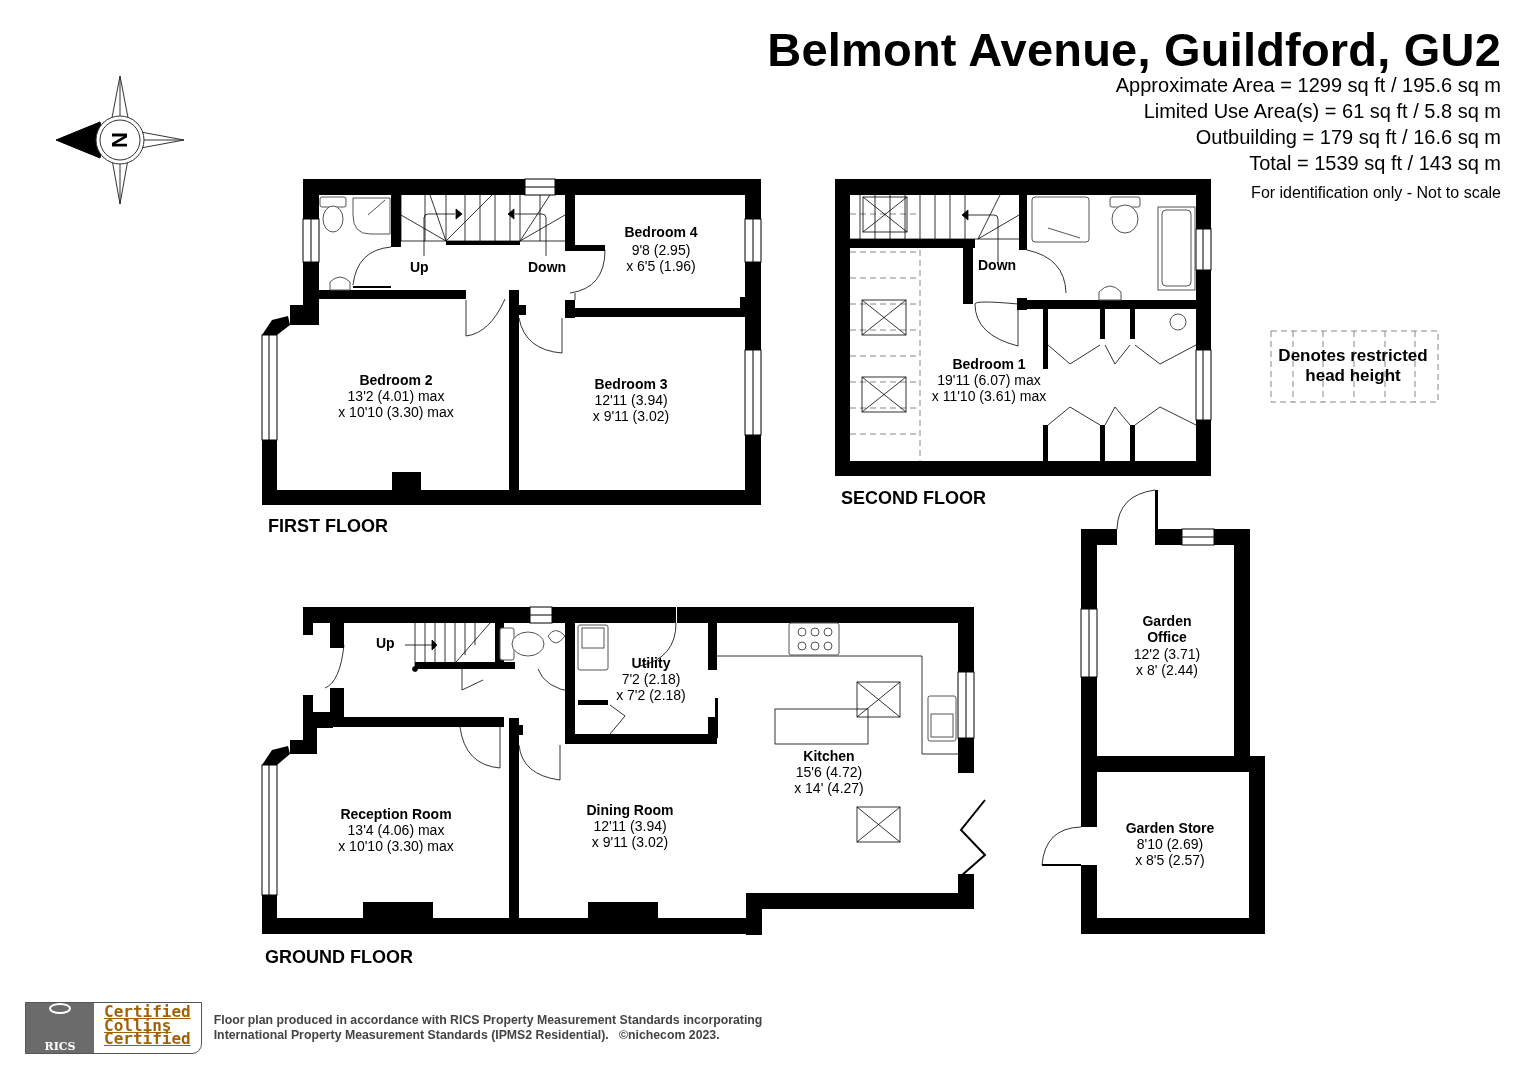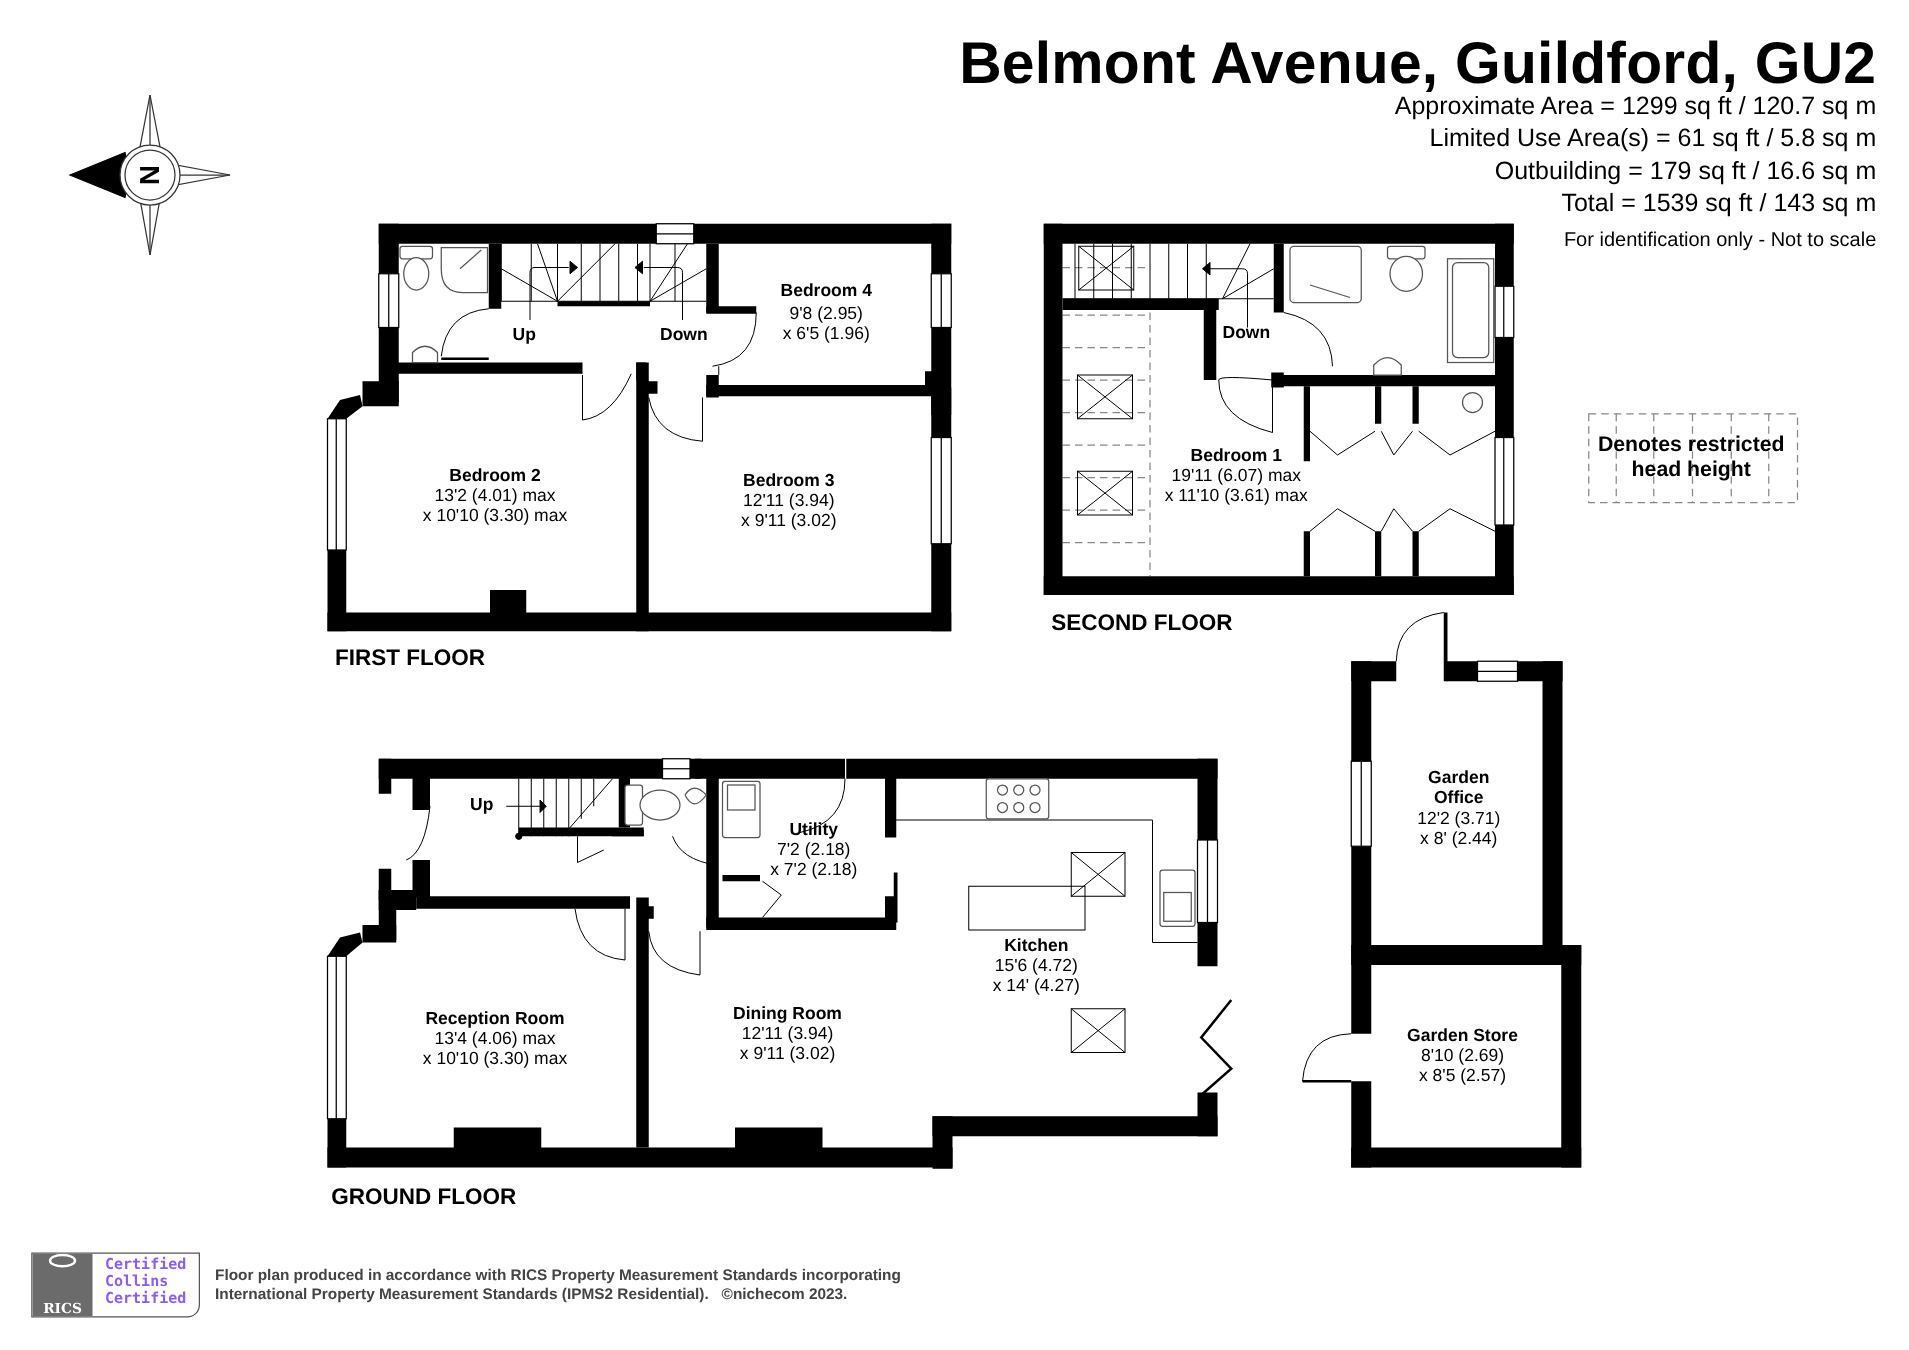--- a/index.html
+++ b/index.html
@@ -9,30 +9,30 @@
   .area-line { right: 26px; font-size: 20px; white-space: nowrap; text-align: right; }
   #note { right: 26px; top: 184px; font-size: 16px; white-space: nowrap; }
   svg#plan { position: absolute; left: 0; top: 0; }
   .room-name { font-family: "Liberation Sans", sans-serif; font-weight: bold; font-size: 14px; text-anchor: middle; }
   .room-dim { font-family: "Liberation Sans", sans-serif; font-size: 14px; text-anchor: middle; }
   .floor-label { font-family: "Liberation Sans", sans-serif; font-weight: bold; font-size: 18px; }
   .stair-label { font-family: "Liberation Sans", sans-serif; font-weight: bold; font-size: 14px; }
   .legend-text { font-family: "Liberation Sans", sans-serif; font-weight: bold; font-size: 17px; text-anchor: middle; }
   #footer { left: 25px; top: 1002px; display: flex; align-items: center; }
   #rics-badge { display: flex; height: 50px; border: 1px solid #555; border-radius: 0 0 10px 0; overflow: hidden; }
-  #rics-logo { width: 48px; background: #6b6b6b; color: #fff; display: flex; flex-direction: column; align-items: center; justify-content: center; font-family: "DejaVu Serif", serif; font-size: 11px; font-weight: bold; gap: 23px; }
+  #rics-logo { width: 68px; background: #6b6b6b; color: #fff; display: flex; flex-direction: column; align-items: center; justify-content: center; font-family: "DejaVu Serif", serif; font-size: 11px; font-weight: bold; gap: 23px; }
   #rics-logo .lion { width: 18px; height: 18px; border-radius: 50%; border: 2px solid #fff; margin-bottom: 3px; }
-  #rics-cert { padding: 2px 10px 0 10px; font-family: "DejaVu Sans Mono", monospace; font-weight: bold; font-size: 12px; line-height: 13.5px; color: #8b5cf6; }
+  #rics-cert { padding: 2px 10px 0 10px; font-family: "DejaVu Sans Mono", monospace; font-weight: bold; font-size: 16px; line-height: 13.5px; color: #a16207; text-decoration: underline; }
   #footer-text { margin-left: 12px; font-size: 12.3px; color: #444; line-height: 15px; font-weight: bold; }
 </style>
 </head>
 <body>
 
 <div id="title" class="abs">Belmont Avenue, Guildford, GU2</div>
-<div class="abs area-line" style="top:74px">Approximate Area = 1299 sq ft / 120.7 sq m</div>
+<div class="abs area-line" style="top:74px">Approximate Area = 1299 sq ft / 195.6 sq m</div>
 <div class="abs area-line" style="top:100px">Limited Use Area(s) = 61 sq ft / 5.8 sq m</div>
 <div class="abs area-line" style="top:126px">Outbuilding = 179 sq ft / 16.6 sq m</div>
 <div class="abs area-line" style="top:152px">Total = 1539 sq ft / 143 sq m</div>
 <div id="note" class="abs">For identification only - Not to scale</div>
 
 <svg id="plan" width="1527" height="1080" viewBox="0 0 1527 1080">
 
   <g stroke="#333" stroke-width="1" fill="none">
     <polygon points="120,76 130,128 120,136 110,128" fill="#fff"></polygon>
     <polygon points="120,204 130,148 120,140 110,148" fill="#fff"></polygon>

